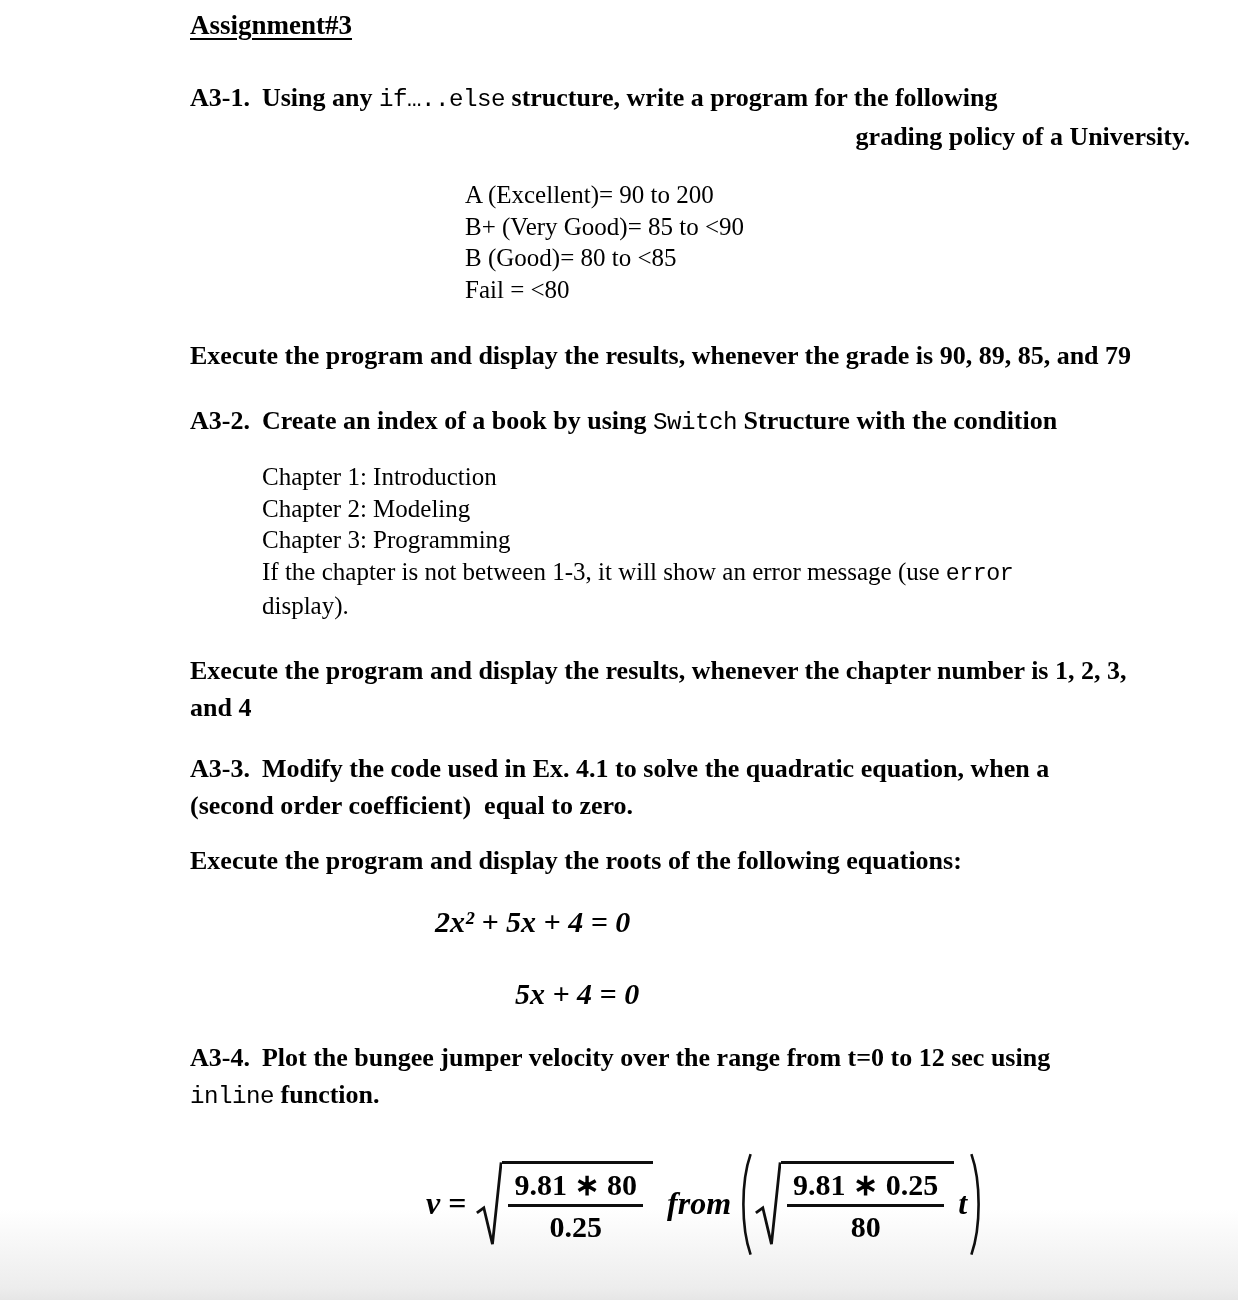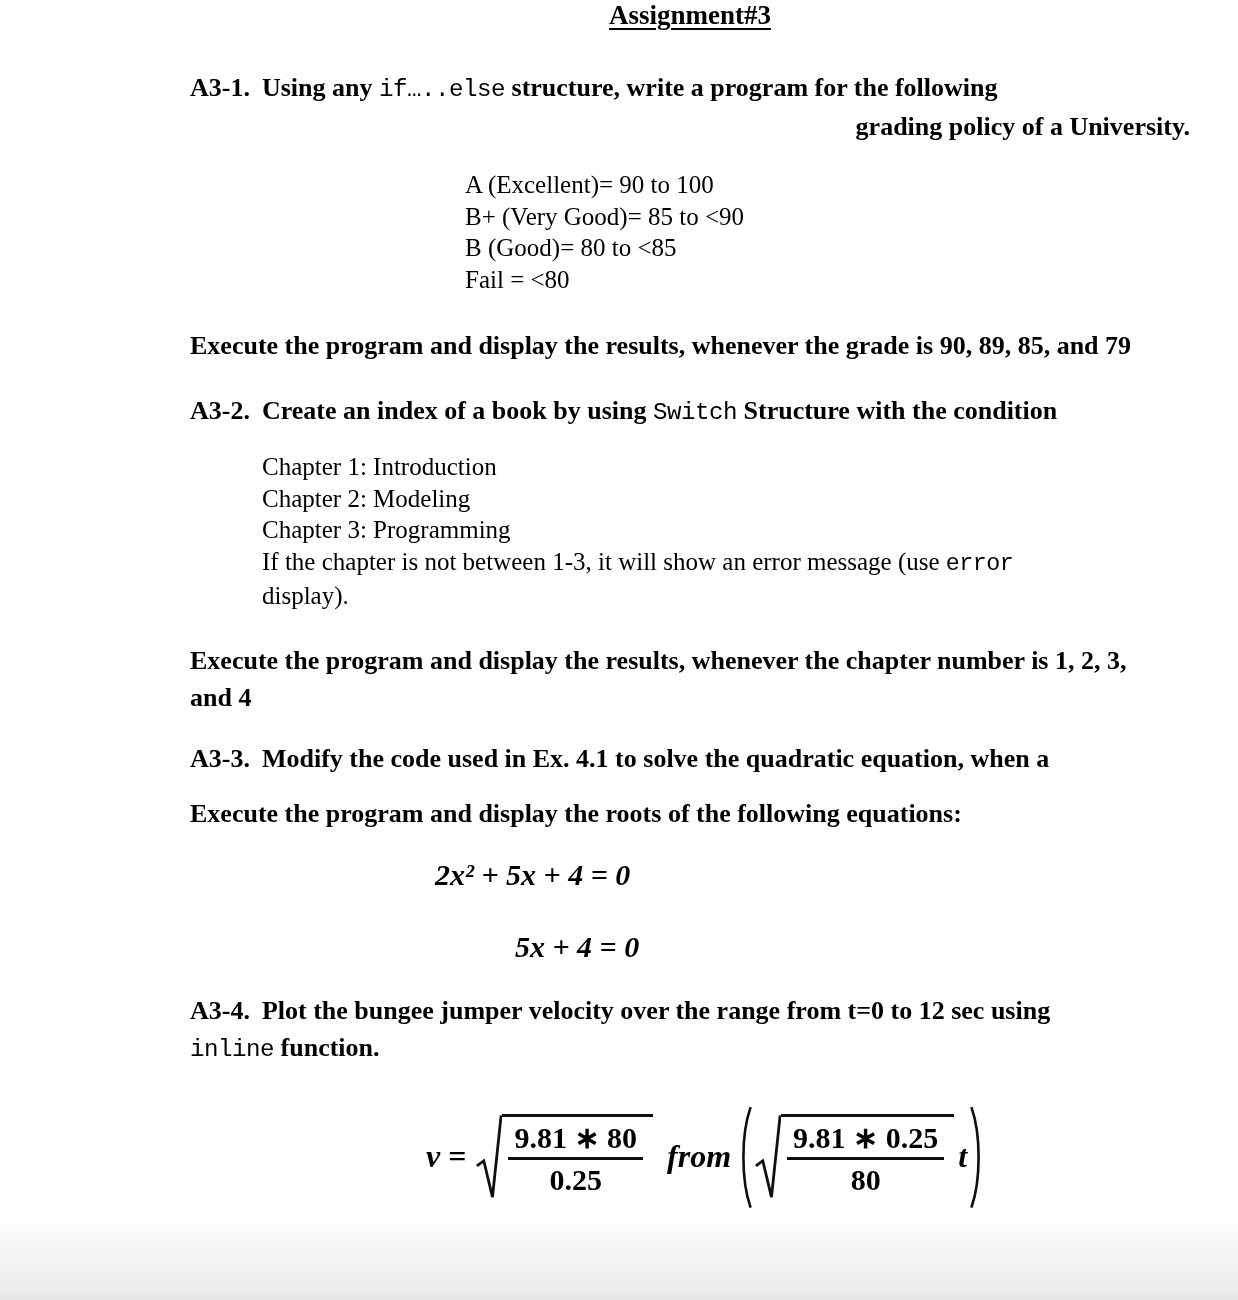--- a/index.html
+++ b/index.html
@@ -15,22 +15,22 @@
     width: 1238px; height: 1300px;
     background: linear-gradient(to bottom, #ffffff 0%, #ffffff 93%, #ededed 99%, #e6e6e6 100%);
   }
   .content {
     position: absolute;
     left: 190px; top: 0;
     width: 1000px;
     display: flow-root;
   }
   .doc-title {
-    margin-top: 0;
-    text-align: center;
+    margin-top: 10px;
+    text-align: left;
     font-size: 27px;
     font-weight: bold;
     text-decoration: underline;
     text-decoration-thickness: 2px;
     text-underline-offset: 4px;
   }
   .bold-par { font-weight: bold; font-size: 26px; line-height: 37px; }
   .par-line { white-space: nowrap; }
   .par-line2 { padding-left: 72px; white-space: nowrap; text-align: right; }
   .label { margin-right: 12px; }
@@ -107,21 +107,21 @@
     <div class="doc-title">Assignment#3</div>
 
     <div class="bold-par" style="margin-top:38px;">
       <div class="par-line">
         <span class="label">A3-1.</span><span>Using any </span><span class="mono">if…..else</span><span> structure, write a program for the following</span>
       </div>
       <div class="par-line2">grading policy of a University.</div>
     </div>
 
     <div class="plain-list grading-list">
-      <div>A (Excellent)= 90 to 100</div>
+      <div>A (Excellent)= 90 to 200</div>
       <div>B+ (Very Good)= 85 to &lt;90</div>
       <div>B (Good)= 80 to &lt;85</div>
       <div>Fail = &lt;80</div>
     </div>
 
     <div class="bold-par exec-note">
       <div class="par-line">Execute the program and display the results, whenever the grade is 90, 89, 85, and 79</div>
     </div>
 
     <div class="bold-par mt-a3-2">
@@ -140,20 +140,21 @@
 
     <div class="bold-par mt-exec2">
       <div class="par-line">Execute the program and display the results, whenever the chapter number is 1, 2, 3,</div>
       <div>and 4</div>
     </div>
 
     <div class="bold-par mt-a3-3">
       <div class="par-line">
         <span class="label">A3-3.</span><span>Modify the code used in Ex. 4.1 to solve the quadratic equation, when a</span>
       </div>
+      <div>(second order coefficient)&nbsp; equal to zero.</div>
     </div>
 
     <div class="bold-par mt-exec3">
       <div class="par-line">Execute the program and display the roots of the following equations:</div>
     </div>
 
     <div class="math eq1">2x² + 5x + 4 = 0</div>
     <div class="math eq2">5x + 4 = 0</div>
 
     <div class="bold-par mt-a3-4">

